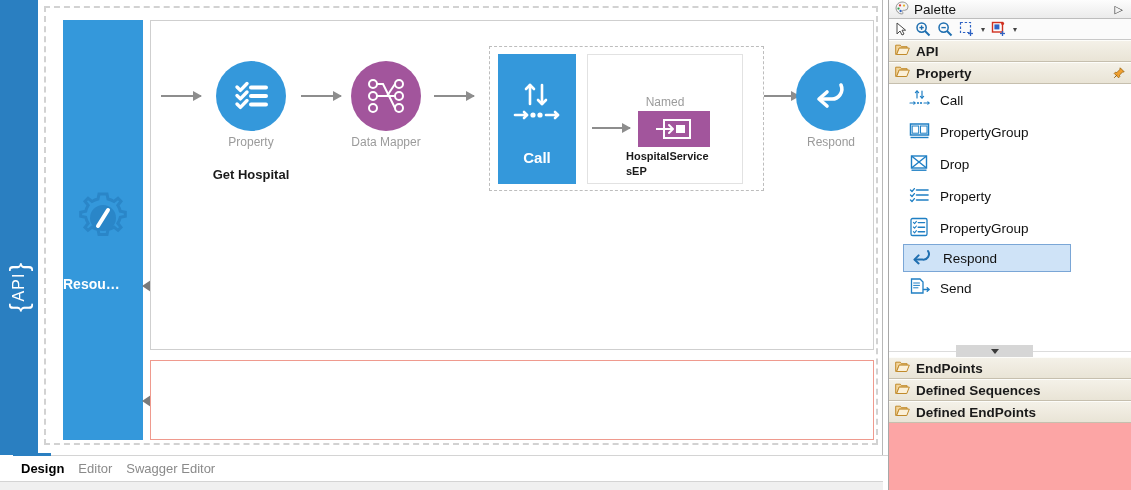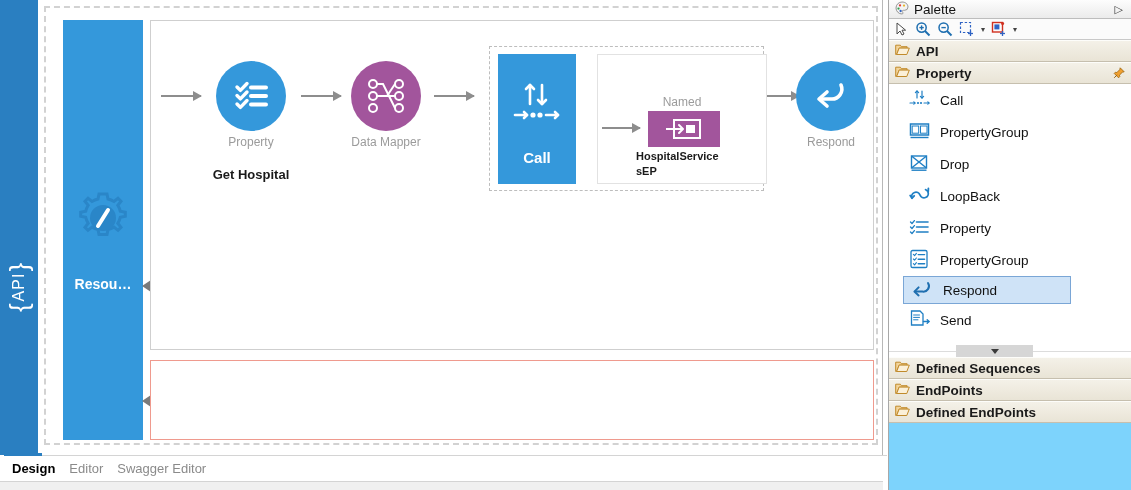--- a/index.html
+++ b/index.html
@@ -48,21 +48,21 @@
     position: absolute; left: 17px; top: 12px;
     width: 80px; height: 420px;
     background: #3498db;
     color: #fff;
   }
   .resource-gear {
     position: absolute; left: 50%; top: 168px; transform: translateX(-50%);
   }
   .resource-label {
     position: absolute; left: 0; right: 0; top: 256px;
-    text-align: center; font-weight: bold; font-size: 14px; color: #fff;
+    font-weight: bold; font-size: 14px; color: #fff;
   }
 
   
   .seq-box {
     position: absolute;
     background: #ffffff;
     border: 1px solid #cfcfcf;
   }
   .seq-in  { left: 104px; top: 12px; right: 2px; height: 330px; }
   .seq-fault { left: 104px; top: 352px; right: 2px; height: 80px;
@@ -117,63 +117,63 @@
     position: absolute; left: 8px; top: 7px;
     width: 78px; height: 130px;
     background: #3498db; color: #fff;
   }
   .call-icon { position: absolute; left: 0; right: 0; top: 26px; text-align: center; }
   .call-label {
     position: absolute; left: 0; right: 0; bottom: 18px;
     text-align: center; font-weight: bold; font-size: 15px; color: #fff;
   }
   .ep-panel {
-    position: absolute; left: 107px; top: 7px;
-    width: 170px; height: 130px;
+    position: absolute; left: 97px; top: 7px;
+    width: 156px; height: 130px;
     border: 1px solid #e2e2e2; background: #fff;
   }
   .ep-type {
     position: absolute; left: 0; right: 0; top: 40px;
     text-align: center; font-size: 12px; color: #9b9b9b;
   }
   .ep-rect {
     position: absolute; left: 50px; top: 56px;
     width: 72px; height: 36px; background: #a2559c;
     display: flex; align-items: center; justify-content: center;
   }
   .ep-name {
     position: absolute; left: 38px; top: 94px;
     width: 88px; height: 26px; overflow: hidden;
     font-size: 11px; font-weight: bold; color: #1a1a1a;
     line-height: 15px; text-align: left; word-break: break-all;
   }
 
   
   .tabbar {
-    position: absolute; left: 4px; top: 455px; width: 883px; height: 26px;
+    position: absolute; left: 13px; top: 455px; width: 883px; height: 26px;
     background: #ffffff;
     border-top: 1px solid #d4d4d4;
     display: flex; align-items: center; gap: 14px;
     padding-left: 8px;
   }
   .tabbar::before {
     content: ""; position: absolute; left: 0; top: -3px; width: 38px; height: 3px;
     background: #2a7fc1;
   }
   .tab { font-size: 13px; color: #8a8a8a; }
   .tab.active { color: #000; font-weight: bold; }
   .bottom-strip {
     position: absolute; left: 0; top: 481px; width: 883px; height: 9px;
     background: #f0f0f0; border-top: 1px solid #d4d4d4;
   }
 
   
   .palette {
     position: absolute; left: 888px; top: 0; width: 243px; height: 490px;
-    background: #7dd3fc;
+    background: #fca5a5;
     border-left: 1px solid #a8a8a8;
     font-size: 13px;
   }
   .pal-title {
     position: relative; height: 19px;
     background: linear-gradient(#fdfdfd, #ebebeb);
     border-bottom: 1px solid #bdbdbd;
     display: flex; align-items: center; padding-left: 6px; gap: 5px;
   }
   .pal-title-text { font-size: 13.5px; color: #111; }
@@ -484,30 +484,20 @@
             <rect x="2.5" y="3" width="15" height="12" fill="none" stroke="#1f7fc4" stroke-width="1.4"></rect>
             <line x1="2.5" y1="3" x2="17.5" y2="15" stroke="#1f7fc4" stroke-width="1.4"></line>
             <line x1="17.5" y1="3" x2="2.5" y2="15" stroke="#1f7fc4" stroke-width="1.4"></line>
             <line x1="2.5" y1="17.2" x2="17.5" y2="17.2" stroke="#1f7fc4" stroke-width="1.4"></line>
           </svg>
         </span>
         <span class="pal-item-label">Drop</span>
       </div>
 
 
-      <div class="pal-item">
-        <span>
-          <svg width="22" height="20" viewBox="0 0 22 20">
-            <path d="M3 13 a4 4 0 0 1 8 -3 a4 4 0 0 0 8 -3" fill="none" stroke="#1f7fc4" stroke-width="1.8" stroke-linecap="round"></path>
-            <polyline points="1.2,10.4 3,13.2 5.2,10.8" fill="none" stroke="#1f7fc4" stroke-width="1.8" stroke-linecap="round" stroke-linejoin="round"></polyline>
-            <polyline points="16.6,4.6 19.2,6.6 19.4,3.4" fill="none" stroke="#1f7fc4" stroke-width="1.8" stroke-linecap="round" stroke-linejoin="round"></polyline>
-          </svg>
-        </span>
-        <span class="pal-item-label">LoopBack</span>
-      </div>
 
       <div class="pal-item">
         <span>
           <svg width="22" height="20" viewBox="0 0 22 20">
             <g stroke="#1f7fc4" stroke-width="1.3" fill="none" stroke-linecap="round" stroke-linejoin="round">
               <path d="M1.5 5 L3 6.5 L5.4 3.6"></path>
               <path d="M1.5 10 L3 11.5 L5.4 8.6"></path>
               <path d="M1.5 15 L3 16.5 L5.4 13.6"></path>
             </g>
             <g stroke="#1f7fc4" stroke-width="1.6" stroke-linecap="round">
@@ -575,31 +565,31 @@
       </div>
     </div>
 
     <div class="pal-section">
       <span>
         <svg width="15" height="13" viewBox="0 0 15 13">
           <path d="M0.7 11.5 V2.2 h4.6 l1.2 1.5 h5.6 v1.4 H4.2 L1.6 11.5 Z" fill="#f3d49a" stroke="#c08a2a" stroke-width="1"></path>
           <path d="M1.6 11.5 L4.2 5.1 H14.3 L11.8 11.5 Z" fill="#fbf0d8" stroke="#c08a2a" stroke-width="1"></path>
         </svg>
       </span>
-      <span class="pal-section-label">Defined Sequences</span>
+      <span class="pal-section-label">EndPoints</span>
     </div>
 
     <div class="pal-section">
       <span>
         <svg width="15" height="13" viewBox="0 0 15 13">
           <path d="M0.7 11.5 V2.2 h4.6 l1.2 1.5 h5.6 v1.4 H4.2 L1.6 11.5 Z" fill="#f3d49a" stroke="#c08a2a" stroke-width="1"></path>
           <path d="M1.6 11.5 L4.2 5.1 H14.3 L11.8 11.5 Z" fill="#fbf0d8" stroke="#c08a2a" stroke-width="1"></path>
         </svg>
       </span>
-      <span class="pal-section-label">EndPoints</span>
+      <span class="pal-section-label">Defined Sequences</span>
     </div>
 
     <div class="pal-section">
       <span>
         <svg width="15" height="13" viewBox="0 0 15 13">
           <path d="M0.7 11.5 V2.2 h4.6 l1.2 1.5 h5.6 v1.4 H4.2 L1.6 11.5 Z" fill="#f3d49a" stroke="#c08a2a" stroke-width="1"></path>
           <path d="M1.6 11.5 L4.2 5.1 H14.3 L11.8 11.5 Z" fill="#fbf0d8" stroke="#c08a2a" stroke-width="1"></path>
         </svg>
       </span>
       <span class="pal-section-label">Defined EndPoints</span>

